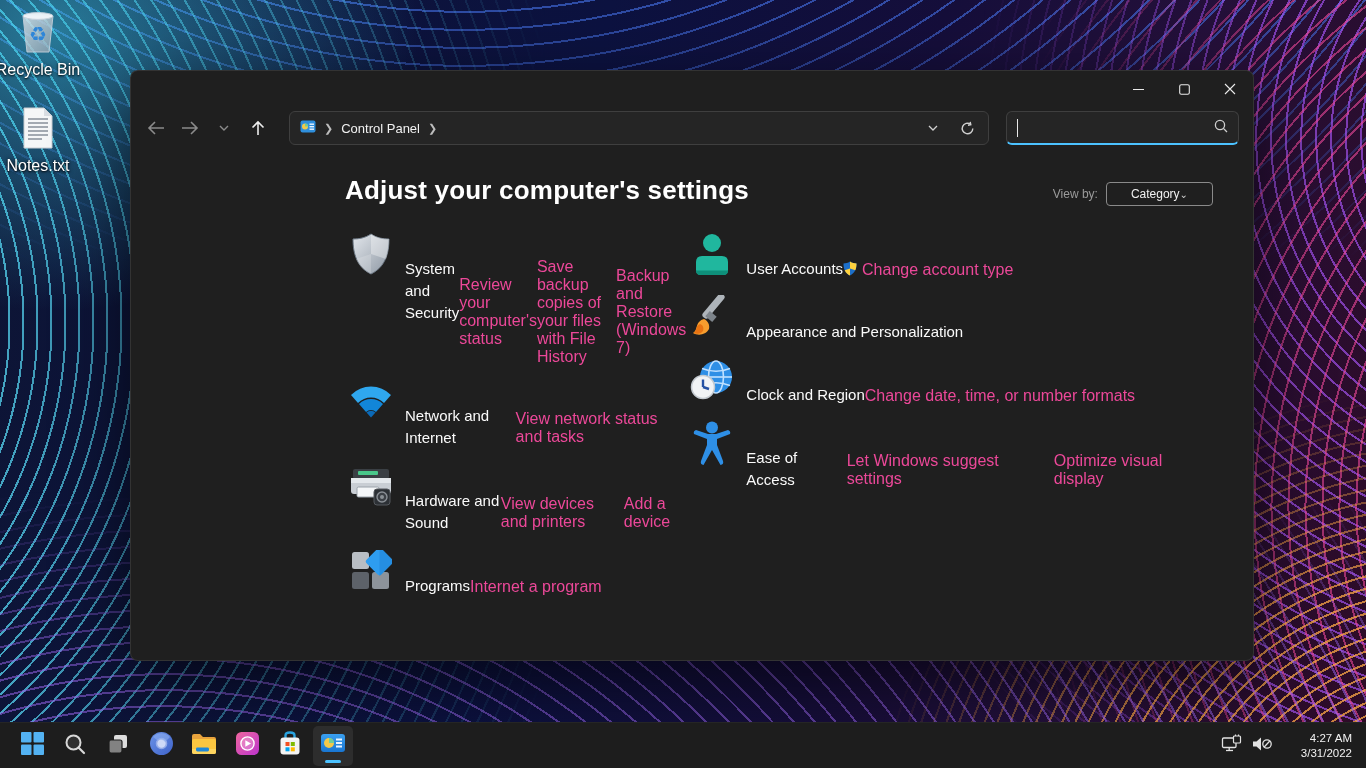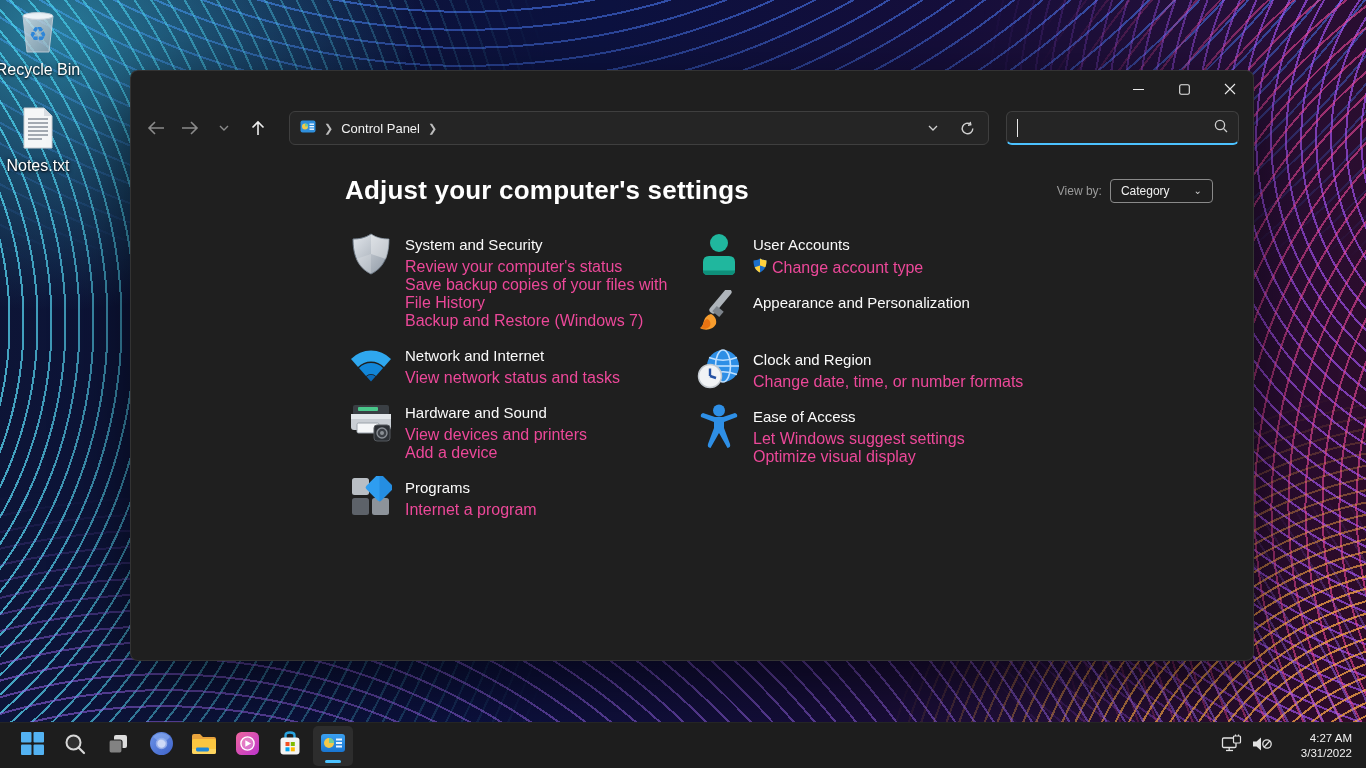--- a/index.html
+++ b/index.html
@@ -52,35 +52,35 @@
   .crumb .sep { color:#bdbdbd; font-size:11px; }
   .addr-right { margin-left:auto; display:flex; align-items:center; }
   .addr-right .nav-btn { width:34px; }
   .searchbox { margin-left:13px; flex:1; height:34px; border:1px solid #3f3f3f; border-bottom:2px solid #4cc2ff;
     background:#252525; border-radius:6px; display:flex; align-items:center; padding:0 10px; position:relative; }
   .caret { width:1px; height:18px; background:#e8e8e8; }
   .searchbox .mag { margin-left:auto; }
 
   
   .content { position:relative; padding:26px 40px 0 214px; }
-  .page-head { display:flex; align-items:center; }
+  .page-head { display:flex; align-items:flex-end; }
   .page-title { font-size:26px; font-weight:600; letter-spacing:.2px; color:#fff; }
   .viewby { margin-left:auto; display:flex; align-items:center; gap:8px; }
   .viewby-label { font-size:12px; color:#9b9b9b; }
-  .viewby-btn { display:flex; align-items:center; gap:24px; font-size:12px; color:#f0f0f0;
-    border:1px solid #8a8a8a; border-radius:4px; padding:4px 10px; background:transparent; }
+  .viewby-btn { display:flex; align-items:center; gap:0; font-size:12px; color:#f0f0f0;
+    border:1px solid #8a8a8a; border-radius:4px; padding:4px 24px; background:transparent; }
   .viewby-btn .chev { font-size:10px; color:#d0d0d0; }
 
   .columns { display:flex; margin-top:26px; }
   .col { display:flex; flex-direction:column; }
   .col-left  { width:348px; padding-left:4px; }
   .col-right { padding-left:4px; }
   .section { display:flex; gap:12px; margin-bottom:13px; }
   .cat-icon { width:44px; height:44px; flex:0 0 44px; display:flex; align-items:center; justify-content:center; }
-  .cat-body { display:flex; flex-direction:column; padding-top:2px; }
+  .cat-body { display:flex; padding-top:2px;margin-top:24px; }
   .cat-title { font-size:15px; line-height:22px; color:#fafafa; text-decoration:none; margin-bottom:2px; }
   .cat-link { font-size:16px; line-height:18px; color:#ec4899; text-decoration:none; display:flex; align-items:center; gap:5px; }
 
   
   .taskbar { position:absolute; left:0; right:0; bottom:0; height:46px; background:#1d1d1d;
     border-top:1px solid rgba(255,255,255,.04); display:flex; align-items:center; }
   .tb-left { display:flex; align-items:center; gap:3px; padding-left:12px; }
   .tb-btn { width:40px; height:40px; border-radius:5px; display:flex; align-items:center; justify-content:center; position:relative; }
   .tb-btn.active { background:#2d2d2d; }
   .tb-btn.active .pill { position:absolute; bottom:3px; left:50%; transform:translateX(-50%);

